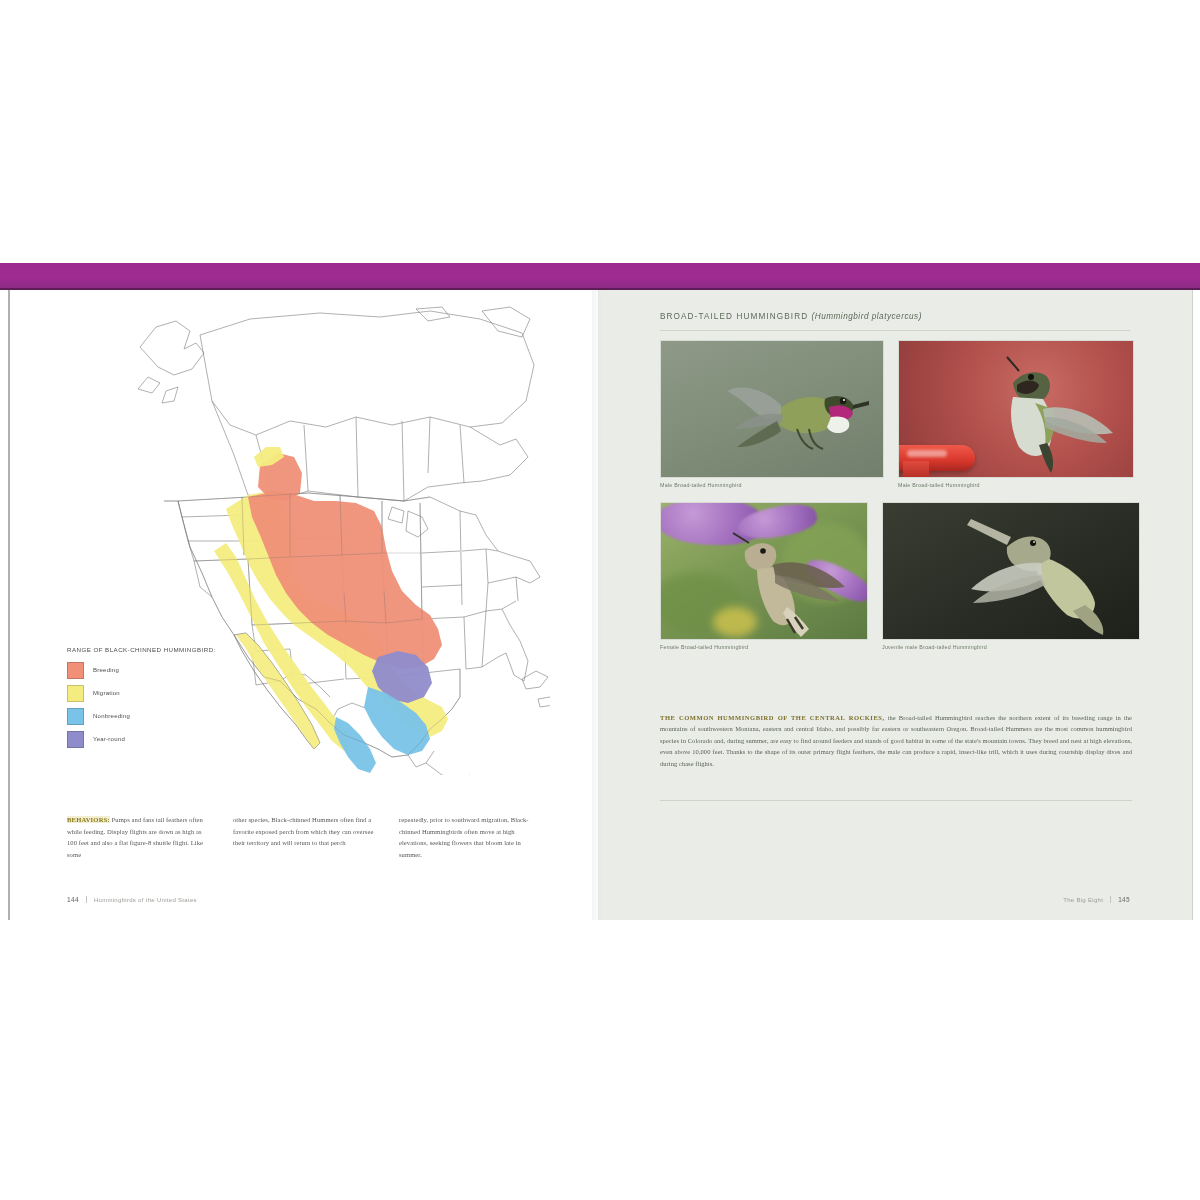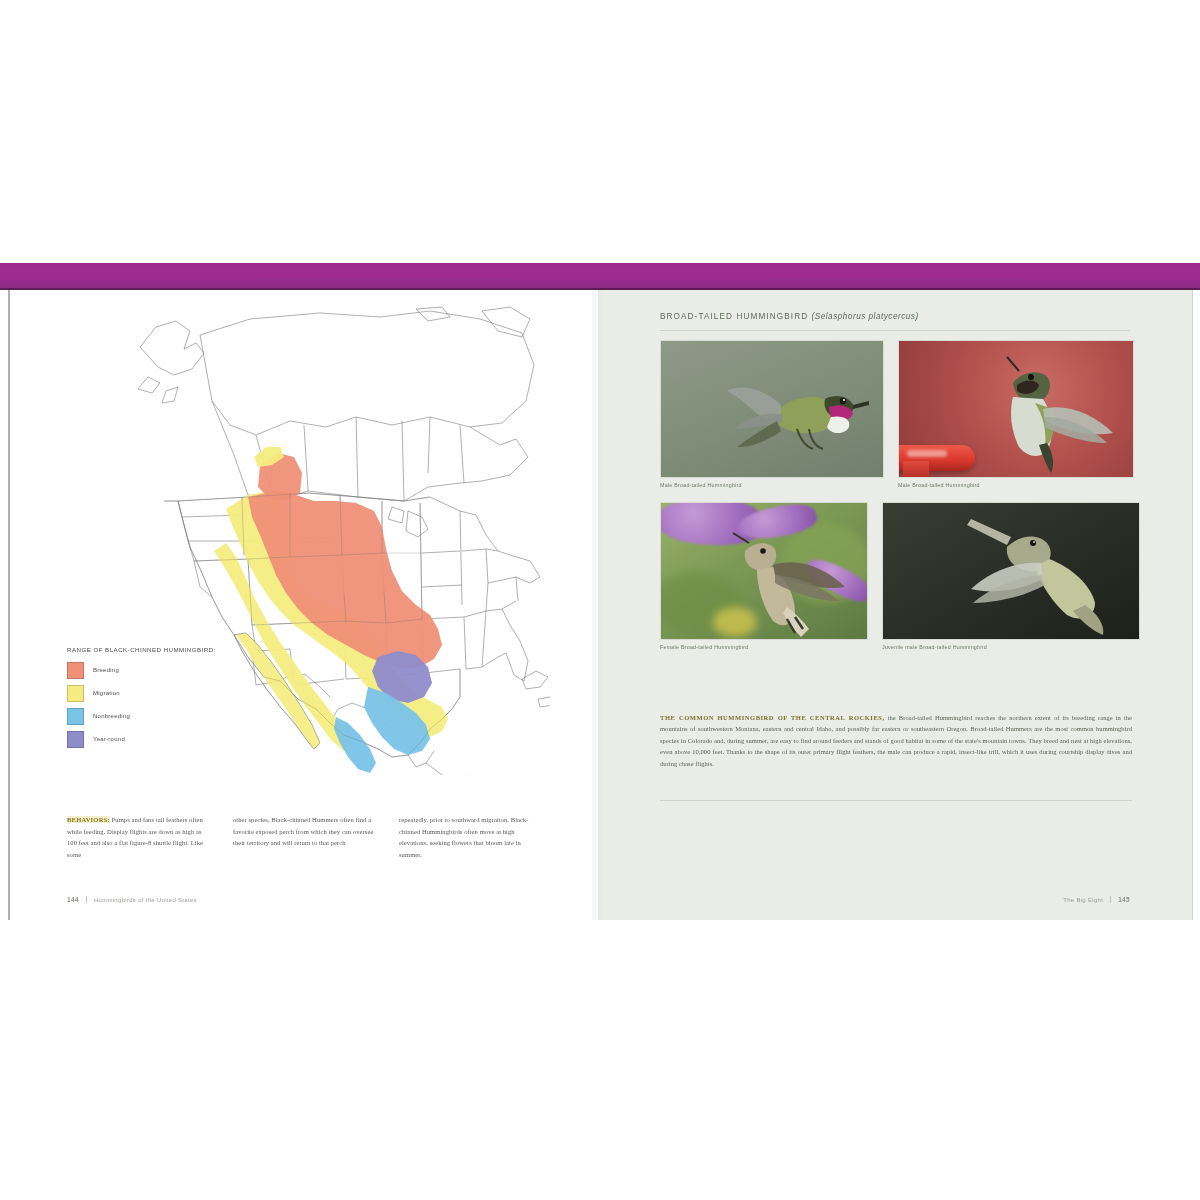--- a/index.html
+++ b/index.html
@@ -360,21 +360,21 @@
         <span class="folio">144</span>
         <span class="foot-rule"></span>
         <span class="foot-text">Hummingbirds of the United States</span>
       </div>
     </div>
 
     <div class="page-right">
 
       <div class="species-head">
         <span>BROAD-TAILED HUMMINGBIRD</span>
-        <i>(Selasphorus platycercus)</i>
+        <i>(Hummingbird platycercus)</i>
       </div>
       <div class="head-rule"></div>
 
       <div class="photo-grid">
 
         <div class="photo-row">
 
           <div class="photo-cell">
             <div class="photo" style="width:222px;height:136px;">
               <div class="scene bg-sage"></div>

